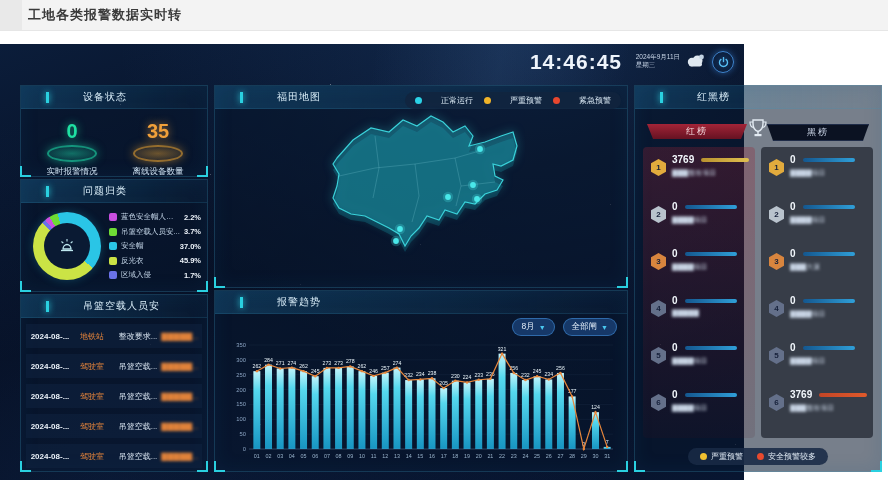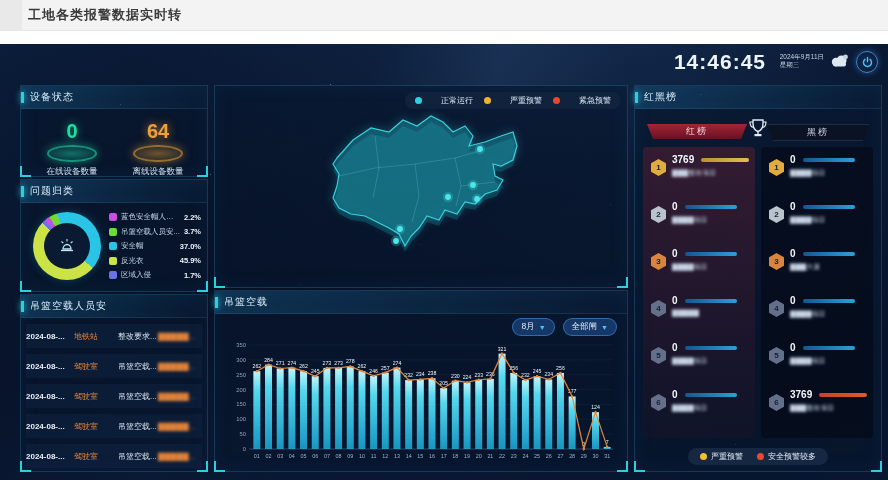--- a/index.html
+++ b/index.html
@@ -5,21 +5,21 @@
   html,body{margin:0;padding:0;width:888px;height:480px;overflow:hidden;background:#fff;
     font-family:"Liberation Sans","DejaVu Sans",sans-serif;}
   #stage{position:relative;width:888px;height:480px;}
 
   
   #topbar{position:absolute;left:0;top:0;width:888px;height:30px;background:#f3f3f3;border-bottom:1px solid #e6e6e6;}
   #topbar .edge{position:absolute;left:0;top:0;width:22px;height:30px;background:#e9e9e9;}
   #topbar .t{position:absolute;left:28px;top:0;line-height:30px;font-size:13px;font-weight:bold;color:#3a3a3a;letter-spacing:1px;}
 
   
-  #dash{position:absolute;left:0;top:44px;width:888px;height:436px;
+  #dash{position:absolute;left:0;top:44px;width:744px;height:436px;
     background:
       radial-gradient(ellipse at 72% 0%, rgba(45,95,160,.28), transparent 55%),
       radial-gradient(ellipse at 15% 100%, rgba(25,60,110,.20), transparent 60%),
       linear-gradient(160deg,#0b1d3a 0%,#050d20 45%,#081631 100%);}
   #dash::before{content:'';position:absolute;left:290px;top:0;width:420px;height:42px;
     background:linear-gradient(100deg,transparent 20%,rgba(95,145,205,.12) 50%,transparent 80%);}
   .stars{position:absolute;left:0;top:0;width:1px;height:1px;background:transparent;border-radius:50%;
     box-shadow:120px 60px rgba(255,255,255,.55),210px 130px rgba(255,255,255,.35),330px 40px rgba(255,255,255,.5),
     420px 200px rgba(255,255,255,.3),505px 90px rgba(255,255,255,.45),610px 160px rgba(255,255,255,.35),
     700px 50px rgba(255,255,255,.5),790px 120px rgba(255,255,255,.4),845px 300px rgba(255,255,255,.35),
@@ -35,23 +35,23 @@
     background:radial-gradient(circle,#123059 0%,#0c1f3d 70%);border:1px solid #3f85d0;
     display:flex;align-items:center;justify-content:center;box-shadow:0 0 6px rgba(60,140,230,.5);cursor:pointer;}
 
   
   .panel{position:absolute;background:rgba(8,22,44,.55);border:1px solid rgba(58,150,190,.28);
     box-shadow:inset 0 0 18px rgba(20,80,130,.15);}
   .panel::before{content:'';position:absolute;left:-1px;bottom:-1px;width:9px;height:9px;
     border-left:2px solid #2ad0e0;border-bottom:2px solid #2ad0e0;}
   .panel::after{content:'';position:absolute;right:-1px;bottom:-1px;width:9px;height:9px;
     border-right:2px solid #2ad0e0;border-bottom:2px solid #2ad0e0;}
-  .ph{height:22px;display:flex;align-items:center;padding-left:0;
+  .ph{height:22px;display:flex;align-items:center;padding-left:25px;
     background:linear-gradient(90deg,rgba(42,160,220,.22),rgba(42,160,220,.03));
-    border-bottom:1px solid rgba(58,150,190,.18);}
+    border-bottom:1px solid rgba(58,150,190,.18);gap:28px;}
   .ph .bar{width:3px;height:11px;background:#2ad0e0;margin-right:6px;box-shadow:0 0 6px #2ad0e0;}
   .ph .t{font-size:10px;color:#d9edf8;letter-spacing:1px;}
 
   
   .stat{position:absolute;top:34px;width:90px;text-align:center;}
   .stat .v{font-size:20px;font-weight:bold;}
   .stat.green .v{color:#1fe0a2;text-shadow:0 0 8px rgba(30,220,160,.7);}
   .stat.orange .v{color:#f0a03a;text-shadow:0 0 8px rgba(240,160,60,.7);}
   .disc{margin:2px auto 4px auto;width:46px;height:13px;border-radius:50%;}
   .stat.green .disc{background:radial-gradient(ellipse,rgba(30,220,170,.45),rgba(30,220,170,.08));
@@ -70,21 +70,21 @@
   .leg-row .sw{width:8px;height:8px;border-radius:2px;margin-right:4px;flex:none;}
   .leg-row .lab{font-size:7.5px;color:#c6d8ea;white-space:nowrap;overflow:hidden;text-overflow:ellipsis;flex:1;}
   .leg-row .pct{font-size:7.5px;color:#eef4fb;font-weight:bold;margin-left:3px;}
 
   
   .tblh{display:grid;grid-template-columns:48px 36px 48px 1fr;margin:6px 5px 0 5px;height:20px;
     align-items:center;background:rgba(32,64,108,.6);font-size:8px;color:#6fc8e8;}
   .tblh span{text-align:center;}
   .tr{display:grid;grid-template-columns:48px 36px 48px 1fr;margin:6px 5px 0 5px;height:24px;
     align-items:center;background:rgba(16,36,66,.5);font-size:8px;cursor:pointer;}
-  .tr span{white-space:nowrap;overflow:hidden;}
+  .tr span{text-align:center;white-space:nowrap;overflow:hidden;}
   .c-time{color:#eaf1f8;font-weight:bold;}
   .c-loc{color:#e0823a;}
   .c-type{color:#d8e4f0;margin-left:8px;}
   .c-proj{color:#e0823a;filter:blur(1.5px);}
 
   
   .maplegend{position:absolute;right:6px;top:6px;display:flex;align-items:center;gap:11px;
     background:rgba(18,36,62,.85);border-radius:9px;padding:3px 10px;}
   .mlg{display:flex;align-items:center;gap:19px;font-size:8px;color:#dcebf6;}
   .dot{width:7px;height:7px;border-radius:50%;}
@@ -159,24 +159,24 @@
   </div>
 
   <div class="panel" style="left:20px;top:85px;width:186px;height:90px;">
     <div class="ph">
       <div class="bar"></div>
       <div class="t">设备状态</div>
     </div>
     <div class="stat green" style="left:6px;">
       <div class="v">0</div>
       <div class="disc"></div>
-      <div class="l">在线设备数量</div>
+      <div class="l">实时报警情况</div>
     </div>
     <div class="stat orange" style="left:92px;">
-      <div class="v">64</div>
+      <div class="v">35</div>
       <div class="disc"></div>
       <div class="l">离线设备数量</div>
     </div>
   </div>
 
   <div class="panel" style="left:20px;top:179px;width:186px;height:111px;">
     <div class="ph">
       <div class="bar"></div>
       <div class="t">问题归类</div>
     </div>
@@ -253,20 +253,24 @@
         <div class="tr">
           <span class="c-time">2024-08-...</span>
           <span class="c-loc">驾驶室</span>
           <span class="c-type">吊篮空载...</span>
           <span class="c-proj">▇▇▇▇▇...</span>
         </div>
       </div>
   </div>
 
   <div class="panel" style="left:214px;top:85px;width:412px;height:201px;">
+    <div class="ph">
+      <div class="bar"></div>
+      <div class="t">福田地图</div>
+    </div>
     <div class="maplegend" id="map-legend">
         <div class="mlg">
           <span class="dot" style="background: rgb(43, 210, 230);"></span>
           <span>正常运行</span>
         </div>
         <div class="mlg">
           <span class="dot" style="background: rgb(240, 180, 41);"></span>
           <span>严重预警</span>
         </div>
         <div class="mlg">
@@ -301,21 +305,21 @@
           <circle cx="85" cy="123" r="2.9" fill="#49e8ea"></circle>
           <circle cx="81" cy="135" r="5.2" fill="rgba(80,240,240,.22)"></circle>
           <circle cx="81" cy="135" r="2.9" fill="#49e8ea"></circle>
         </g>
     </svg>
   </div>
 
   <div class="panel" style="left:214px;top:290px;width:412px;height:180px;">
     <div class="ph">
       <div class="bar"></div>
-      <div class="t">吊篮空载</div>
+      <div class="t">报警趋势</div>
     </div>
     <div class="filters">
       <div class="pill">
         <span>8月</span>
         <span class="arr">▼</span>
       </div>
       <div class="pill">
         <span>全部闸</span>
         <span class="arr">▼</span>
       </div>

